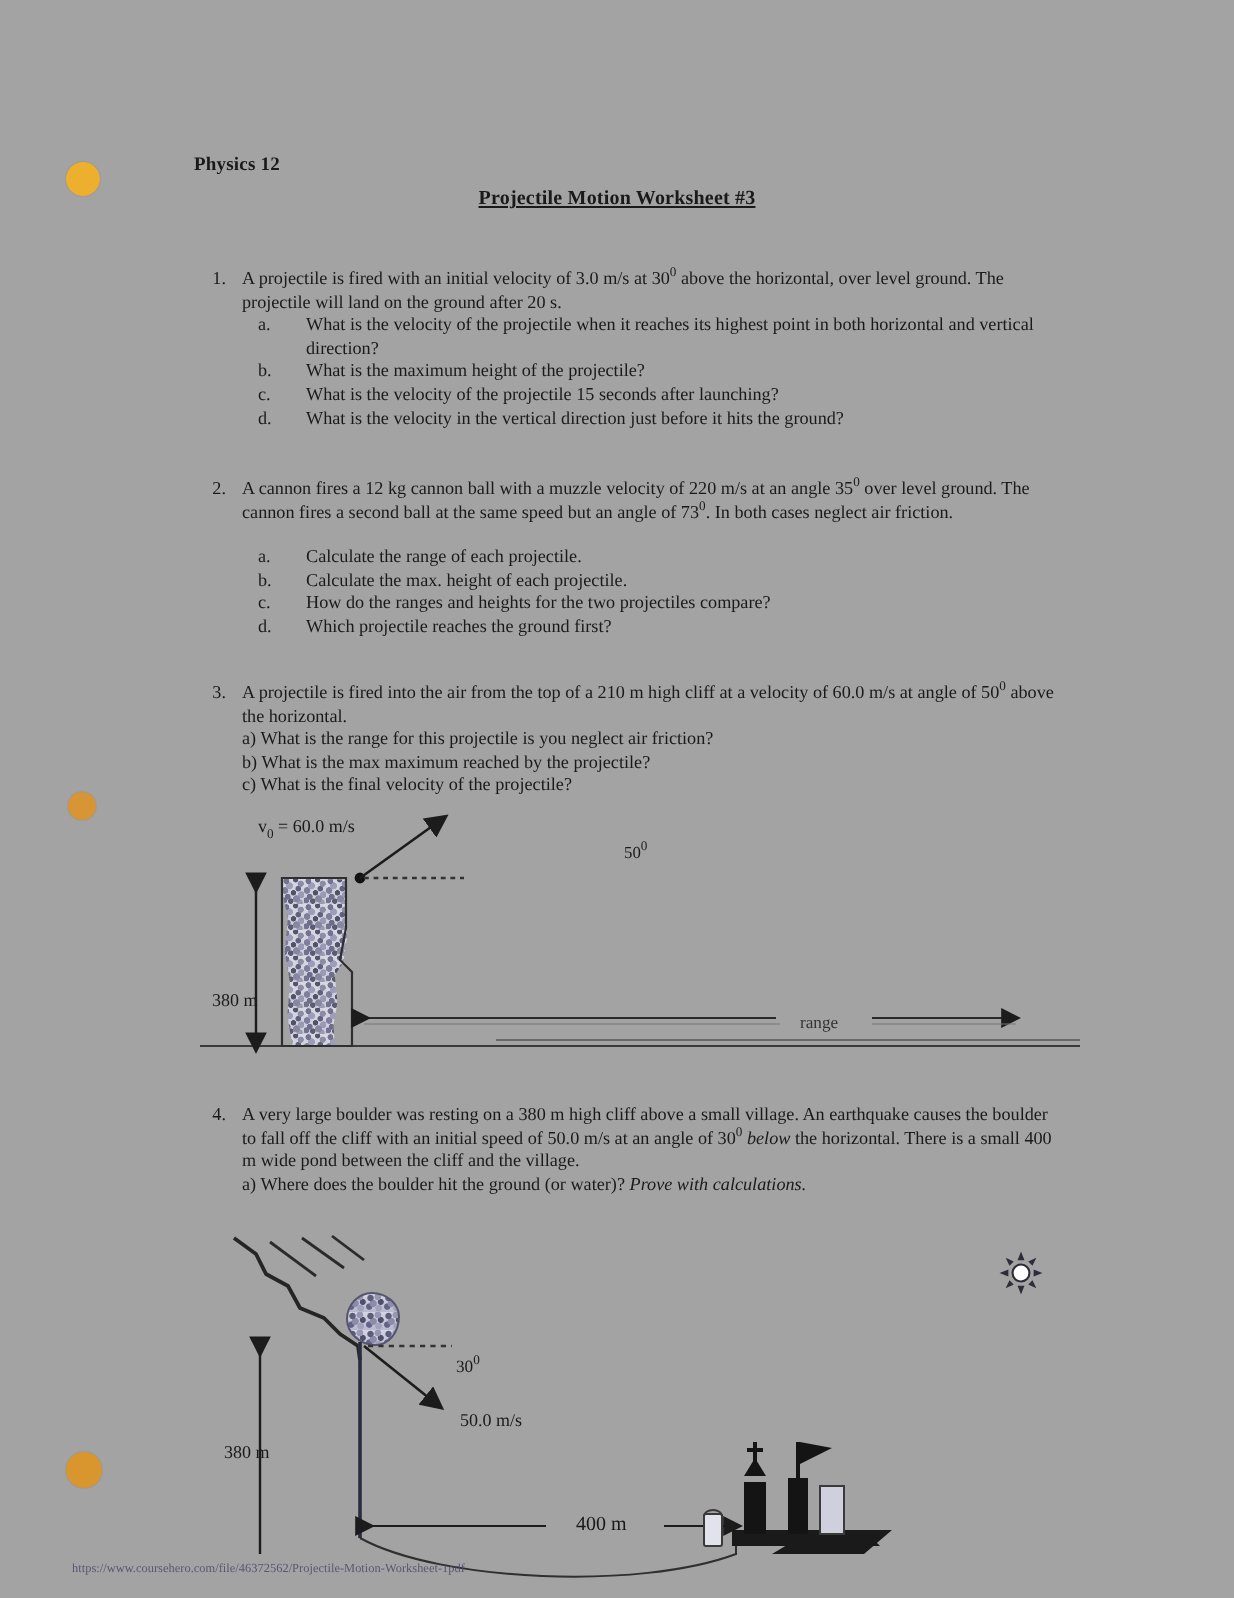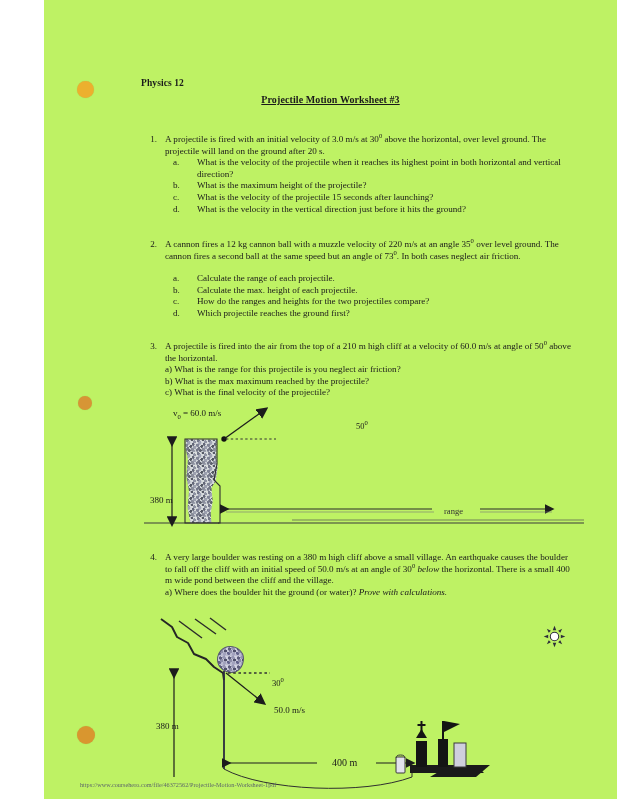--- a/index.html
+++ b/index.html
@@ -13,22 +13,21 @@
     position: relative;
     overflow: hidden;
     font-family: "Liberation Serif", "DejaVu Serif", serif;
     color: #1a1a1a;
     -webkit-font-smoothing: antialiased;
   }
 
   .page {
     position: absolute;
     inset: 0;
-    background: #bef264;
-    margin-left: 44px;
+    background: #a3a3a3;
   }
 
   
   .margin-dot {
     position: absolute;
     width: 17px;
     height: 17px;
     border-radius: 50%;
     background: #e8a92c;
     box-shadow: 0 0 1px rgba(0,0,0,.15);

